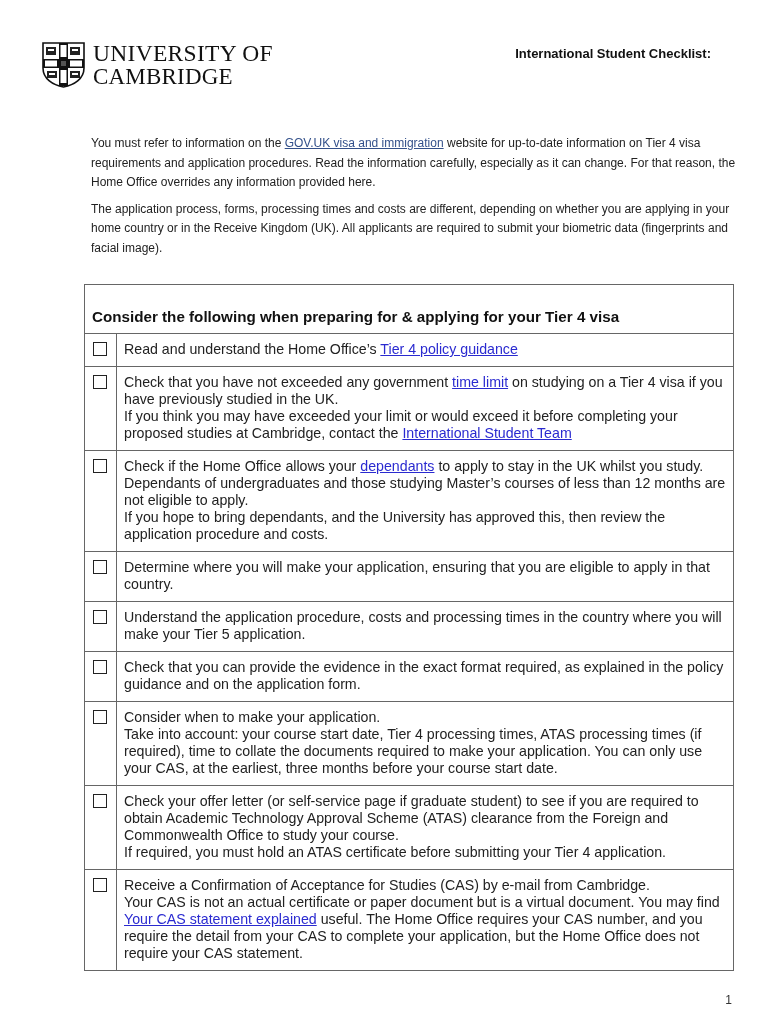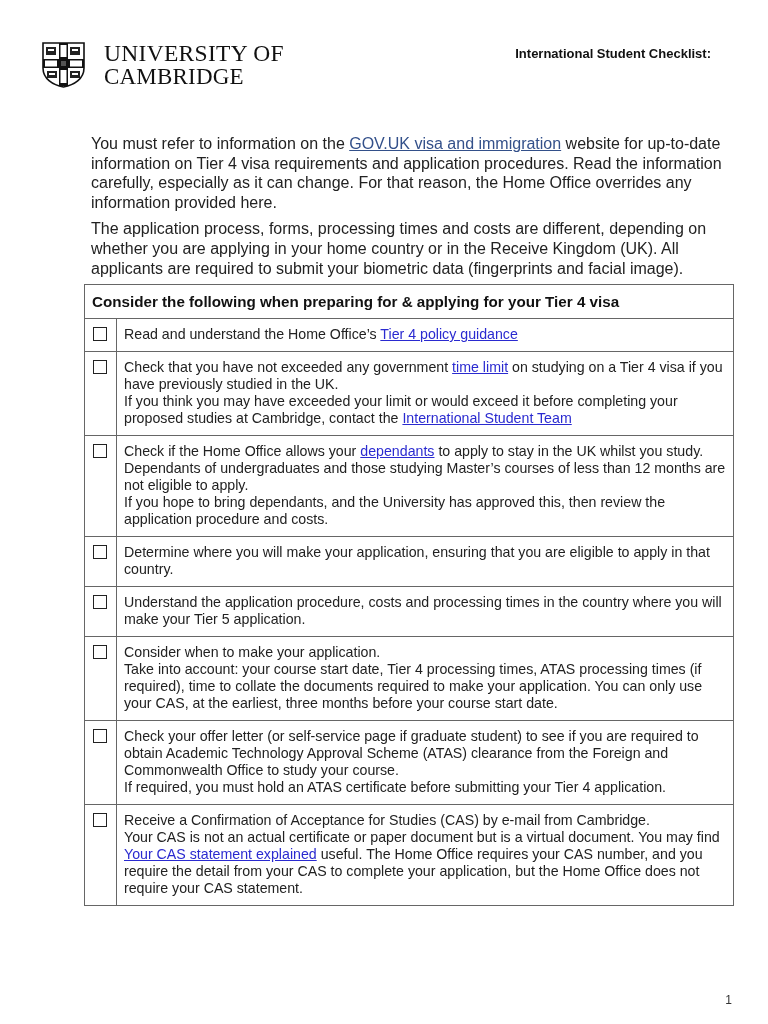--- a/index.html
+++ b/index.html
@@ -2,39 +2,39 @@
 <html><head>
   <meta charset="utf-8">
   <style>
     html, body { margin: 0; padding: 0; }
     body {
       width: 768px; height: 1024px; background: #ffffff; position: relative; overflow: hidden;
       font-family: "Liberation Sans", sans-serif; color: #1a1a1a;
     }
     .logo { position: absolute; left: 42px; top: 42px; display: flex; align-items: center; }
     .shield { width: 43px; height: 46px; margin-right: 8px; }
-    .logo-text { font-family: "Liberation Serif", serif; color: #111; line-height: 23px; margin-left: 11px; }
+    .logo-text { font-family: "Liberation Serif", serif; color: #111; line-height: 23px; }
     .logo-text .l1 { font-size: 23.5px; letter-spacing: 0.3px; display: block; }
     .logo-text .l2 { font-size: 23px; letter-spacing: 0.2px; display: block; }
     .doc-title {
       position: absolute; right: 57px; top: 42px; text-align: right;
       font-weight: bold; font-size: 13px; line-height: 23px; color: #111;
     }
-    .intro { position: absolute; left: 91px; top: 134px; width: 645px; font-size: 16px; line-height: 19.6px; color: #222; }
+    .intro { position: absolute; left: 91px; top: 134px; width: 645px; font-size: 12px; line-height: 19.6px; color: #222; }
     .intro p { margin: 0 0 7px 0; }
     a.link { color: #2a2ad0; text-decoration: underline; }
     a.link.gov { color: #33508a; }
     table.checklist {
       position: absolute; left: 84px; top: 284px; width: 650px;
       border-collapse: collapse; font-size: 14.2px; line-height: 17px; color: #222;
     }
     table.checklist td, table.checklist th { border: 1px solid #666; }
     table.checklist th {
       text-align: left; font-weight: bold; font-size: 15.2px; color: #111;
-      padding: 7px 7px 8px 7px; height: 18px;
+      padding: 22px 7px 8px 7px; height: 18px;
     }
     td.box-cell { width: 31px; vertical-align: top; padding: 0; }
     .checkbox {
       width: 14px; height: 14px; border: 1.3px solid #222; background: #fff;
       margin: 8px 0 0 8px; box-sizing: border-box; display: block;
     }
     td.text-cell { vertical-align: top; padding: 7px 0 8px 7px; }
     td.text-cell p { margin: 0; }
     td.text-cell p + p { margin-top: 0; }
     .page-number { position: absolute; right: 36px; top: 993px; font-size: 12px; color: #333; }
@@ -116,20 +116,28 @@
 
   <tr>
     <td class="box-cell">
           <span class="checkbox"></span>
         </td>
     <td class="text-cell">
           <p>Understand the application procedure, costs and processing times in the country where you will make your Tier 5 application.</p>
         </td>
   </tr>
 
+  <tr>
+    <td class="box-cell">
+          <span class="checkbox"></span>
+        </td>
+    <td class="text-cell">
+          <p>Check that you can provide the evidence in the exact format required, as explained in the policy guidance and on the application form.</p>
+        </td>
+  </tr>
 
   <tr>
     <td class="box-cell">
           <span class="checkbox"></span>
         </td>
     <td class="text-cell">
       <p>Consider when to make your application.</p>
       <p>Take into account: your course start date, Tier 4 processing times, ATAS processing times (if required), time to collate the documents required to make your application. You can only use your CAS, at the earliest, three months before your course start date.</p>
     </td>
   </tr>

